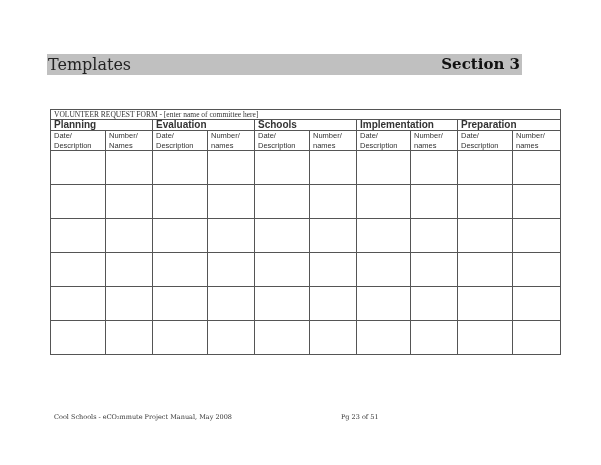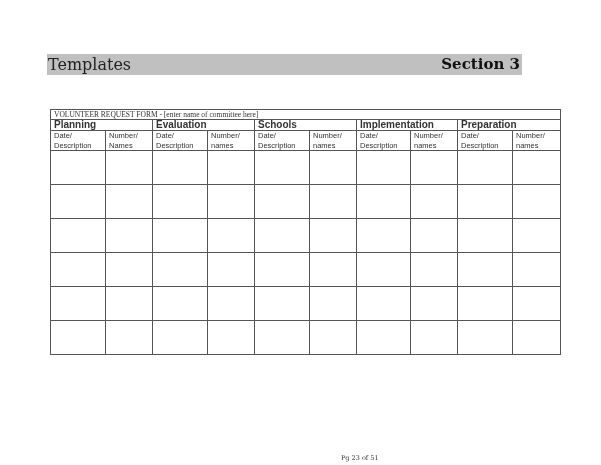--- a/index.html
+++ b/index.html
@@ -7,21 +7,21 @@
   .header-bar { position:absolute; left:47px; top:54px; width:475px; height:21px; background:#c0c0c0; }
   .hdr-left { position:absolute; left:1px; top:0; font-family:"DejaVu Serif", serif; font-size:16px; line-height:21px; color:#222; }
   .hdr-right { position:absolute; right:2px; top:0; font-family:"DejaVu Serif", serif; font-weight:bold; font-size:15px; line-height:21px; color:#111; }
   table.form { position:absolute; left:50px; top:109px; width:510px; border-collapse:collapse; table-layout:fixed; font-family:"Liberation Sans", sans-serif; color:#333; }
   table.form td { border:1px solid #555; padding:0 3px; vertical-align:top; overflow:hidden; }
   .title-cell { text-align:left; font-size:7.5px; height:9px; line-height:9px;font-family:Liberation Serif, serif; }
   .group-cell { font-weight:bold; font-size:10px; height:10px; line-height:10px; }
   .sub-cell { font-size:7.5px; height:19px; line-height:9.5px; }
   .data-cell { height:33px; }
   .footer-left { position:absolute; left:54px; top:413px; font-family:"DejaVu Serif", serif; font-size:6.5px; line-height:8px; color:#333; }
-  .footer-right { position:absolute; left:341px; top:413px; font-family:"DejaVu Serif", serif; font-size:6.5px; line-height:8px; color:#333;margin-top:41px; }
+  .footer-right { position:absolute; left:341px; top:413px; font-family:"DejaVu Serif", serif; font-size:6.5px; line-height:8px; color:#333; }
 </style>
 </head>
 <body>
 
 <div class="header-bar">
   <span class="hdr-left">Templates</span>
   <span class="hdr-right">Section 3</span>
 </div>
 
 <table class="form">
@@ -161,14 +161,15 @@
         <td class="data-cell"></td>
         <td class="data-cell"></td>
         <td class="data-cell"></td>
         <td class="data-cell"></td>
         <td class="data-cell"></td>
       </tr>
     </tbody>
 </table>
 
 <div class="footer-left">
+  <div>Cool Schools - eCO₂mmute Project Manual, May 2008</div>
 </div>
 <div class="footer-right">Pg 23 of 51</div>
 
 </body></html>

